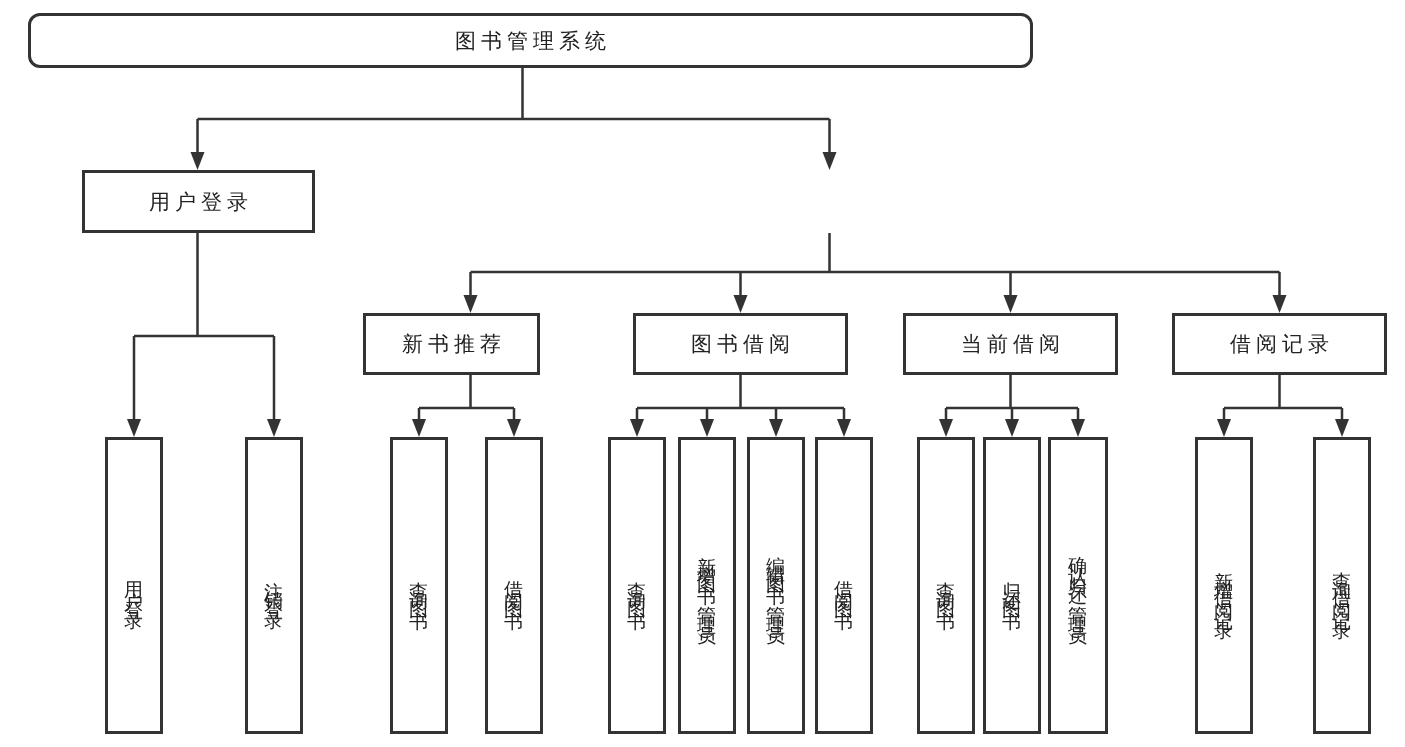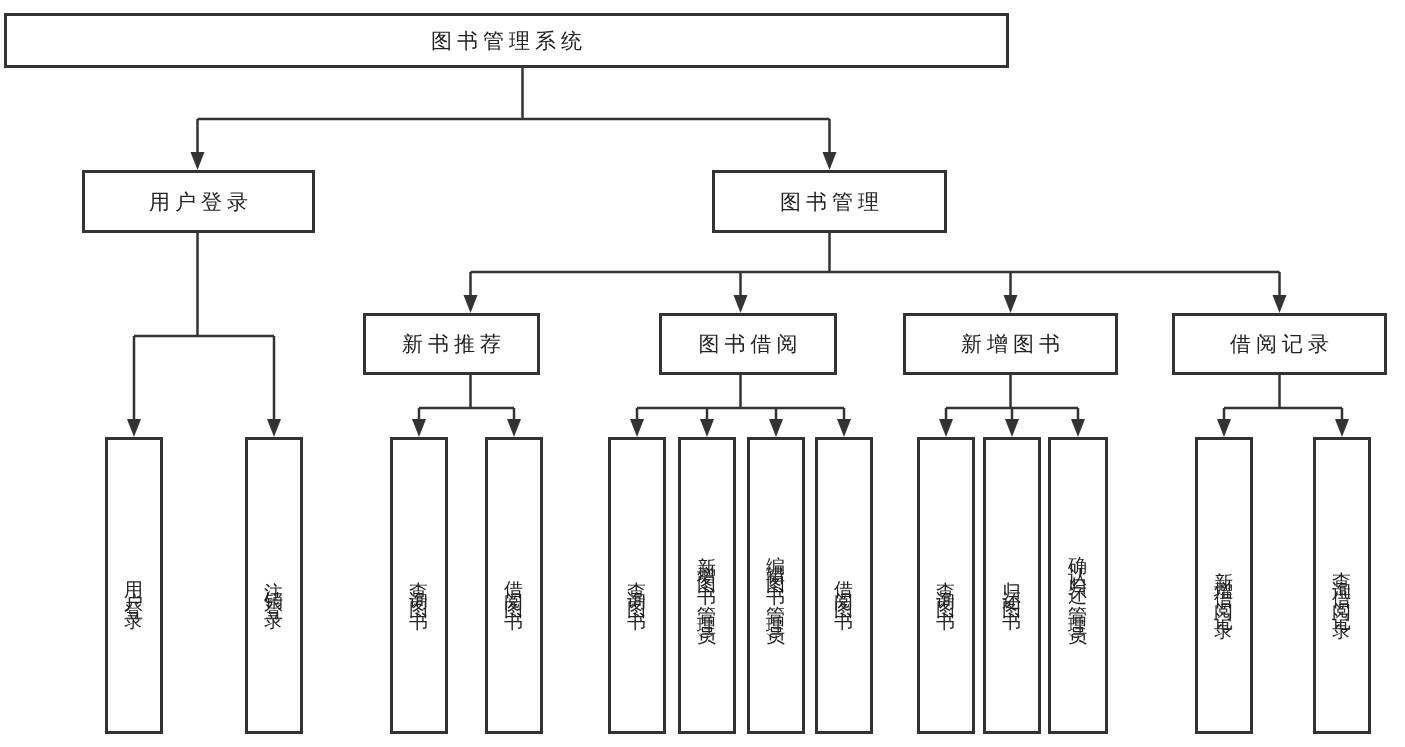--- a/index.html
+++ b/index.html
@@ -92,28 +92,27 @@
       <polygon points="1071,419 1085,419 1078,437"></polygon>
     </g>
 
     <g>
       <path d="M1279.5 375 V408 M1224 408 H1342 M1224 408 V421 M1342 408 V421"></path>
       <polygon points="1217,419 1231,419 1224,437"></polygon>
       <polygon points="1335,419 1349,419 1342,437"></polygon>
     </g>
   </svg>
 
-  <div class="node hbox root-box" style="left:4px;top:13px;width:1005px;height:55px;">图书管理系统</div>
+  <div class="node hbox root-box" style="left:28px;top:13px;width:1005px;height:55px;border-radius:12px;">图书管理系统</div>
 
   <div class="node hbox" style="left:82px;top:170px;width:233px;height:63px;">用户登录</div>
-  <div class="node hbox" style="left:712px;top:170px;width:235px;height:63px;">图书管理</div>
 
   <div class="node hbox" style="left:363px;top:313px;width:177px;height:62px;">新书推荐</div>
-  <div class="node hbox" style="left:633px;top:313px;width:178px;height:62px;margin-left:26px;">图书借阅</div>
-  <div class="node hbox" style="left:903px;top:313px;width:215px;height:62px;">新增图书</div>
+  <div class="node hbox" style="left:633px;top:313px;width:215px;height:62px;">图书借阅</div>
+  <div class="node hbox" style="left:903px;top:313px;width:215px;height:62px;">当前借阅</div>
   <div class="node hbox" style="left:1172px;top:313px;width:215px;height:62px;text-align:right;">借阅记录</div>
 
   <div class="node vbox" style="left:105px;">
     <span class="vtext">用户登录</span>
   </div>
   <div class="node vbox" style="left:245px;">
     <span class="vtext">注销登录</span>
   </div>
 
   <div class="node vbox" style="left:390px;">

